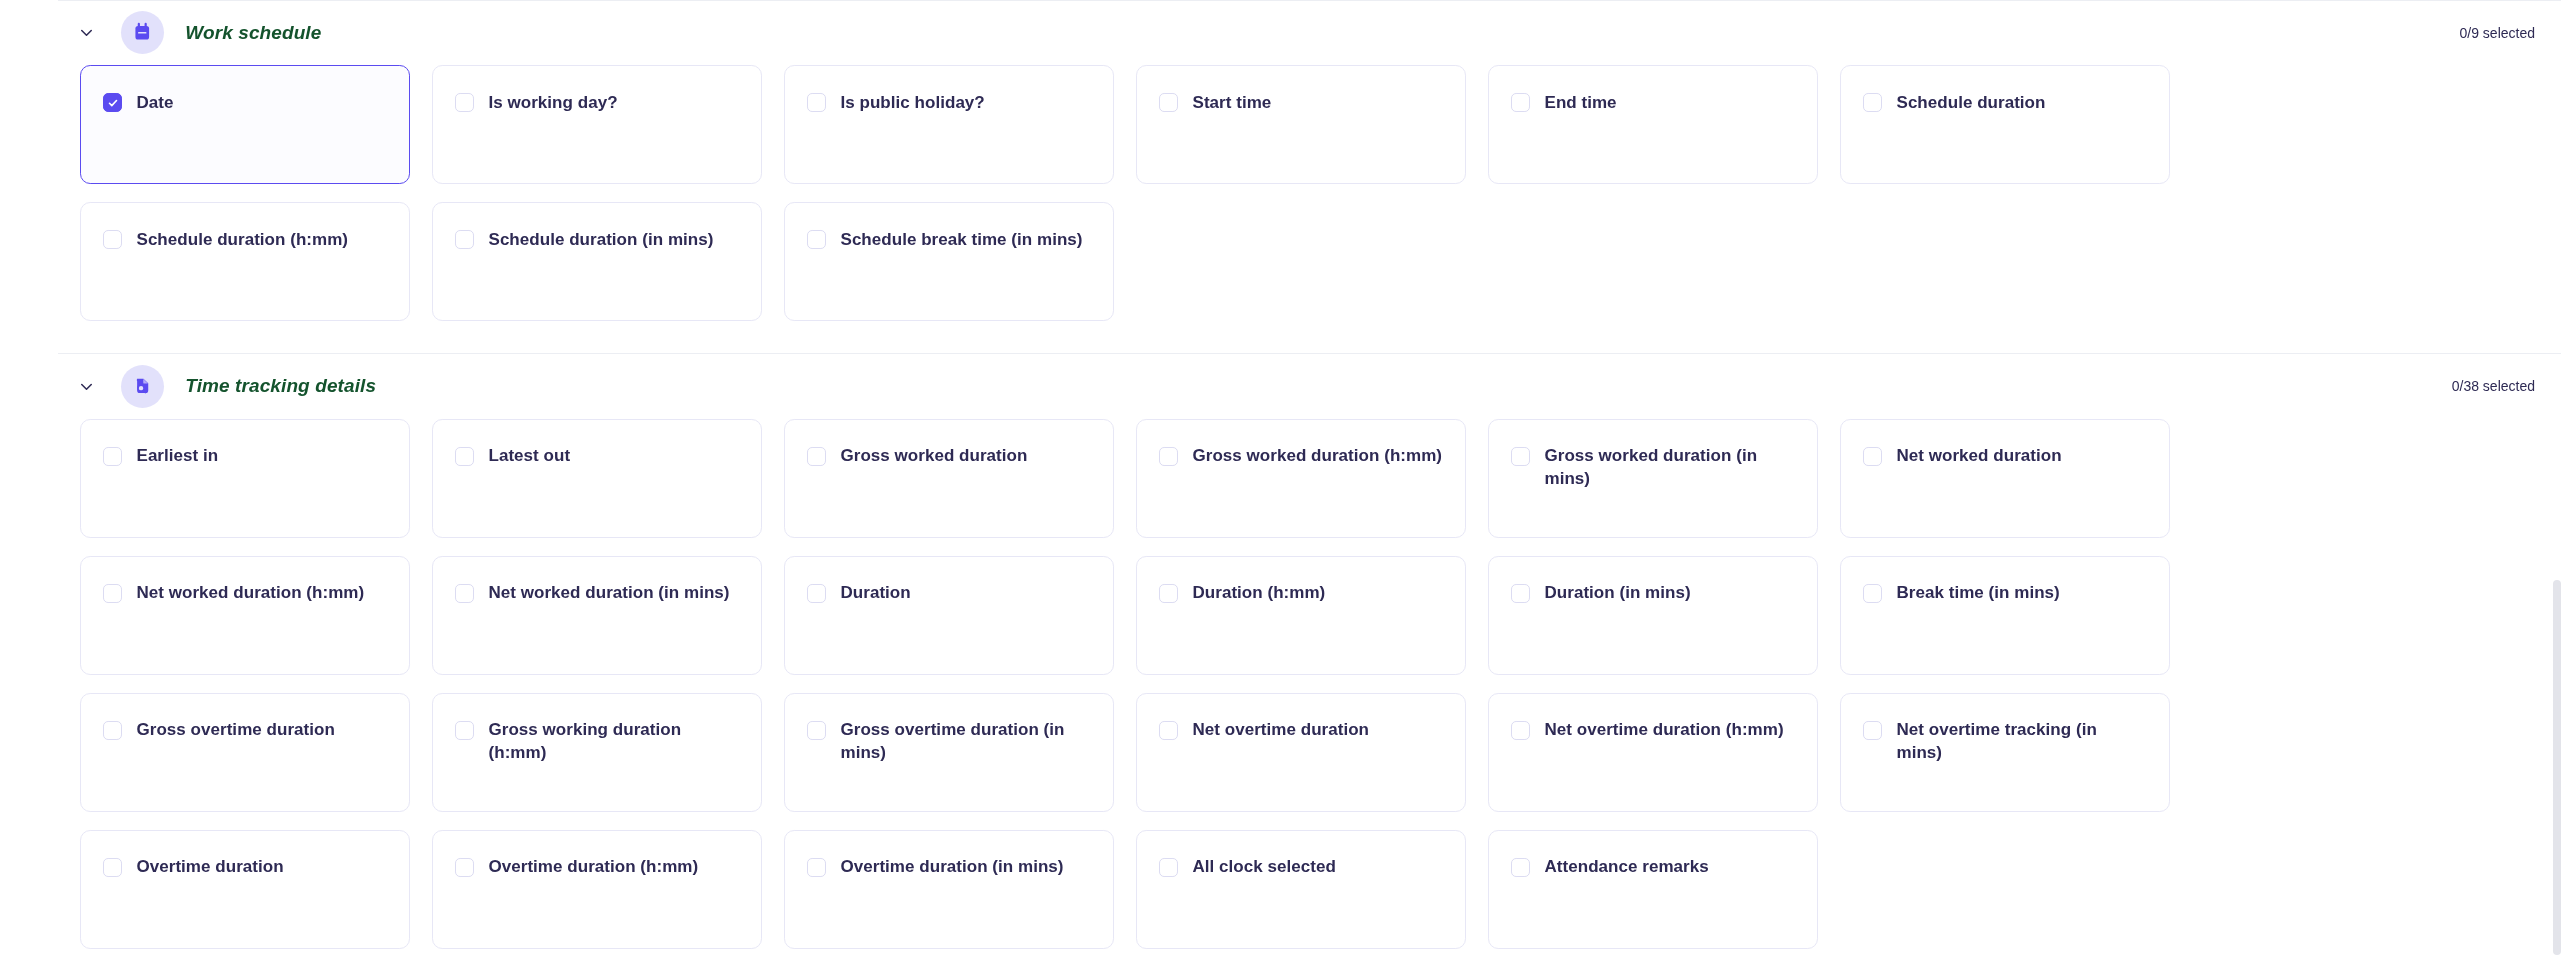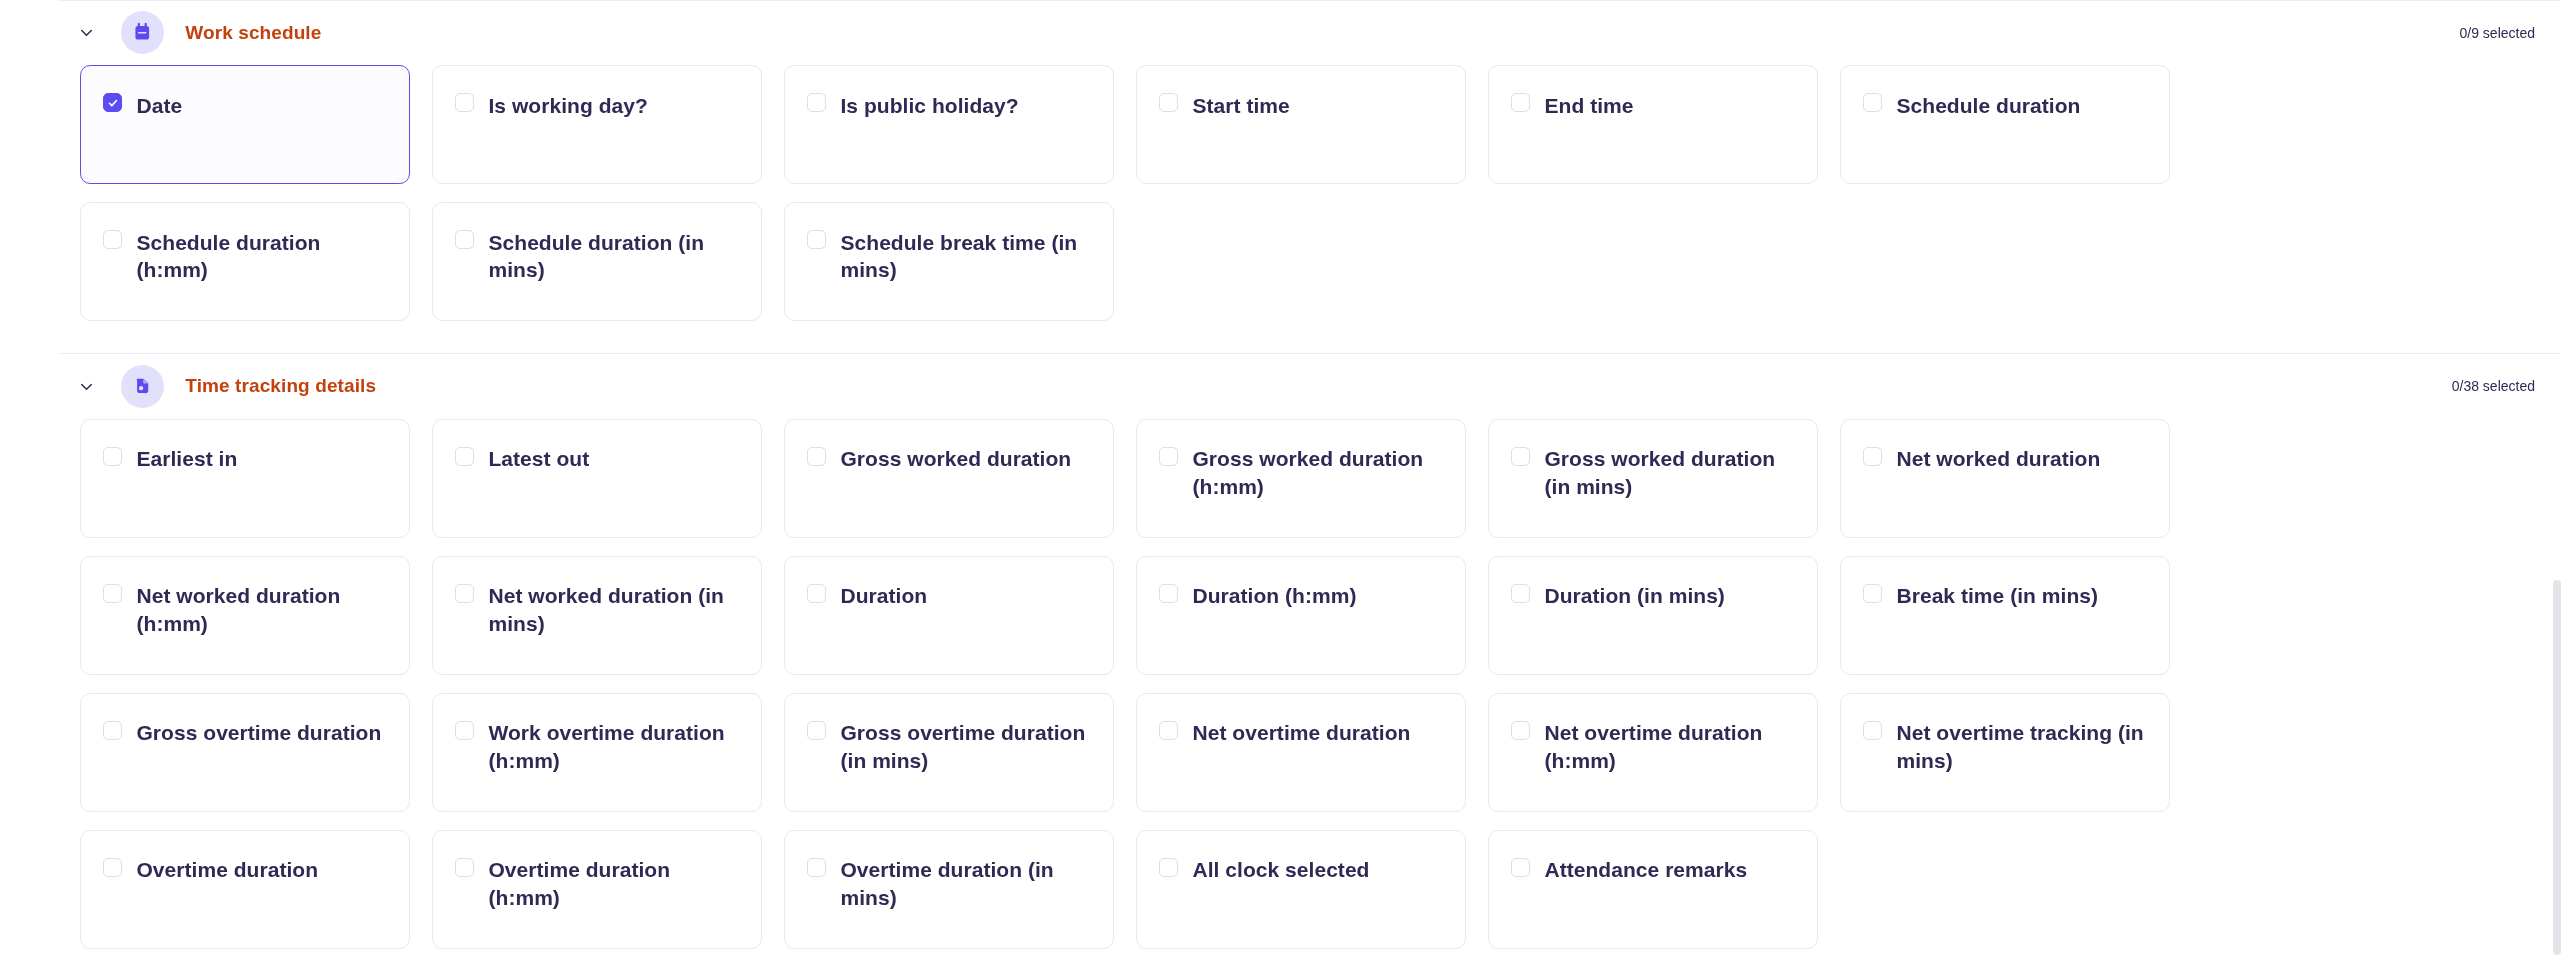--- a/index.html
+++ b/index.html
@@ -66,23 +66,24 @@
     display: flex;
     align-items: center;
     justify-content: center;
     margin-left: 49px;
     flex: 0 0 auto;
   }
   .section-title {
     margin-left: 21.3px;
     font-size: 19px;
     font-weight: bold;
-    color: #c2410c;
+    color: #14532d;
     letter-spacing: 0.1px;
     white-space: nowrap;
+    font-style: italic;
   }
   .section-count {
     margin-left: auto;
     font-size: 14px;
     color: #2e2a54;
     font-weight: normal;
     white-space: nowrap;
     padding-right: 17px;
   }
 
@@ -124,21 +125,21 @@
     justify-content: center;
   }
   .cb.checked {
     background: #5b4bf0;
     border-color: #5b4bf0;
   }
   .cb.checked svg { display: block; }
 
   .card-label {
     margin-left: 14.5px;
-    font-size: 21px;
+    font-size: 17px;
     font-weight: bold;
     color: #2e2a54;
     line-height: 1.3;
     letter-spacing: 0.04px;
   }
 
   .spacer-lg { height: 32px; }
 
   
   .scrollbar-track {
@@ -295,21 +296,21 @@
           <div class="card">
             <div class="cb"></div>
             <div class="card-label">Break time (in mins)</div>
           </div>
           <div class="card">
             <div class="cb"></div>
             <div class="card-label">Gross overtime duration</div>
           </div>
           <div class="card">
             <div class="cb"></div>
-            <div class="card-label">Work overtime duration (h:mm)</div>
+            <div class="card-label">Gross working duration (h:mm)</div>
           </div>
           <div class="card">
             <div class="cb"></div>
             <div class="card-label">Gross overtime duration (in mins)</div>
           </div>
           <div class="card">
             <div class="cb"></div>
             <div class="card-label">Net overtime duration</div>
           </div>
           <div class="card">

